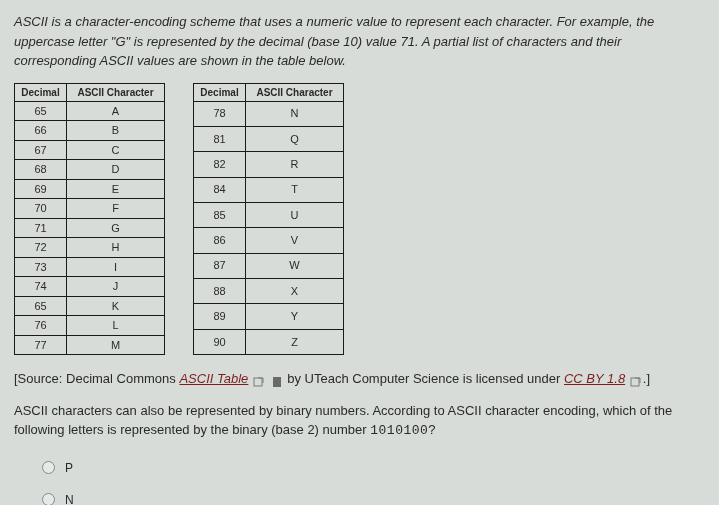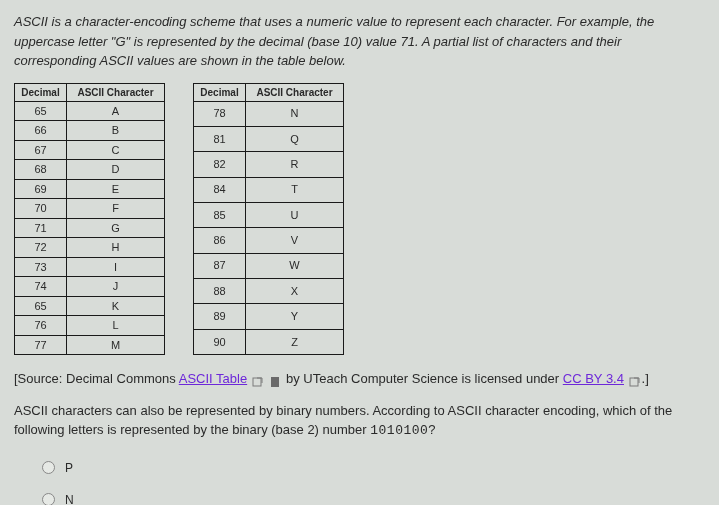--- a/index.html
+++ b/index.html
@@ -46,23 +46,24 @@
       width: 52px;
     }
     .col-char {
       width: 98px;
     }
     .source {
       margin-bottom: 12px;
       font-size: 13px;
     }
     .link {
-      color: #6d28d9;
+      color: #7f1d1d;
       text-decoration: underline;
       cursor: pointer;
+      font-style: italic;
     }
     .icon-inline {
       display: inline-block;
       width: 12px;
       height: 11px;
       vertical-align: middle;
       margin: 0 1px;
     }
     .question {
       margin-bottom: 18px;
@@ -212,21 +213,21 @@
 </div>
 
 <p class="source">
   <span>[Source: Decimal Commons </span><span class="link">ASCII Table</span>
   <span class="icon-inline"><svg viewBox="0 0 12 12">
         <rect x="1" y="2" width="8" height="8" fill="none" stroke="#7a7a7a" stroke-width="1"></rect>
         <path d="M5 2 L10 2 L10 7" fill="none" stroke="#7a7a7a" stroke-width="1"></path>
       </svg></span>
   <span class="icon-inline"><svg viewBox="0 0 12 12">
         <rect x="2" y="1" width="8" height="10" fill="#6a6a6a"></rect>
-      </svg></span><span> by UTeach Computer Science is licensed under </span><span class="link">CC BY 3.4</span>
+      </svg></span><span> by UTeach Computer Science is licensed under </span><span class="link">CC BY 1.8</span>
   <span class="icon-inline"><svg viewBox="0 0 12 12">
         <rect x="1" y="2" width="8" height="8" fill="none" stroke="#7a7a7a" stroke-width="1"></rect>
         <path d="M5 2 L10 2 L10 7" fill="none" stroke="#7a7a7a" stroke-width="1"></path>
       </svg></span><span>.]</span>
 </p>
 
 <p class="question">
   <span>ASCII characters can also be represented by binary numbers. According to ASCII character encoding, which of the following letters is represented by the binary (base 2) number </span><span class="mono">1010100</span><span>?</span>
 </p>
 

